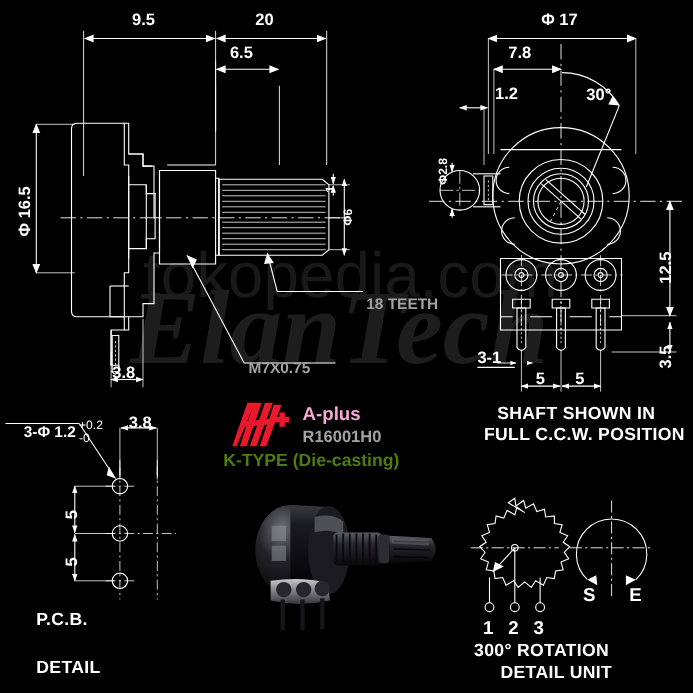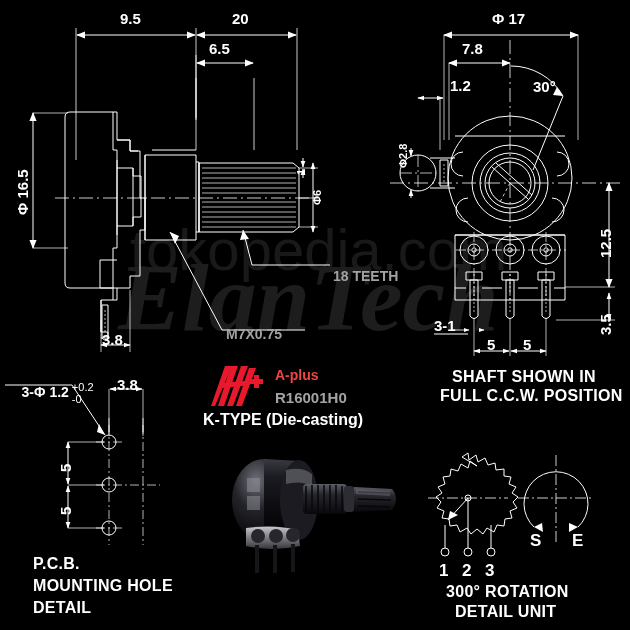--- a/index.html
+++ b/index.html
@@ -14,23 +14,23 @@
   svg.layer{position:absolute;left:0;top:0;width:630px;height:630px;overflow:visible;}
   #drawing{z-index:3;}
   #watermark{z-index:1;}
   #photo{z-index:2;}
   .txt{position:absolute;z-index:5;white-space:pre;line-height:1;}
   .dim{font-size:15px;font-weight:bold;color:#fff;}
   .dimsm{font-size:11px;font-weight:bold;color:#fff;}
   .note{font-size:14px;font-weight:bold;color:#a3a3a3;margin-top:11px;}
   .cap{font-size:16px;font-weight:bold;color:#fff;letter-spacing:0.3px;}
   .rot90{transform:rotate(-90deg);transform-origin:left top;}
-  .brandname{font-size:14px;font-weight:bold;color:#ef4444;}
+  .brandname{font-size:17px;font-weight:bold;color:#f9a8d4;}
   .brandcode{font-size:15px;font-weight:bold;color:#a3a3a3;}
-  .brandtype{font-size:16px;font-weight:bold;color:#ffffff;}
+  .brandtype{font-size:16px;font-weight:bold;color:#4d7c0f;}
   .supsub{font-size:11px;font-weight:normal;line-height:1.05;display:inline-block;vertical-align:middle;}
   .wmtext{fill:#191919;}
   .wmscript{fill:#1d1d1d;}
 </style>
 </head>
 <body>
 
 <div id="sheet">
 
   <svg class="layer" id="watermark" viewBox="0 0 630 630">
@@ -421,21 +421,20 @@
   <div class="txt cap" style="left:452px;top:369px;">SHAFT SHOWN IN</div>
   <div class="txt cap" style="left:440px;top:388px;">FULL C.C.W. POSITION</div>
 
   <div class="txt" style="left:6px;top:368px;font-size:14px;font-weight:bold;">
     <span>3-Φ 1.2</span><span class="supsub" style="margin-left:3px;"><span style="display:block;">+0.2</span><span style="display:block;">-0</span></span>
   </div>
   <div class="txt dim" style="left:117px;top:377px;">3.8</div>
   <div class="txt dim rot90" style="left:58px;top:472px;">5</div>
   <div class="txt dim rot90" style="left:58px;top:515px;">5</div>
   <div class="txt cap" style="left:33px;top:556px;">P.C.B.</div>
-  <div class="txt cap" style="left:33px;top:578px;">MOUNTING HOLE</div>
   <div class="txt cap" style="left:33px;top:600px;">DETAIL</div>
 
   <svg style="position:absolute;left:211px;top:366px;width:56px;height:40px;z-index:5;" viewBox="0 0 56 40">
     <g fill="#e8192c">
       <polygon points="14,0 21,0 4,40 0,40"></polygon>
       <polygon points="20,0 27,0 13,40 7,40"></polygon>
       <polygon points="30,0 37,0 22,40 16,40"></polygon>
       <polygon points="38,2 45,2 31,40 25,40"></polygon>
       <rect x="9" y="16" width="26" height="5" transform="rotate(-6 22 18)"></rect>
       <rect x="39" y="13" width="13" height="5"></rect>
@@ -444,16 +443,16 @@
   </svg>
   <div class="txt brandname" style="left:275px;top:368px;">A-plus</div>
   <div class="txt brandcode" style="left:275px;top:390px;">R16001H0</div>
   <div class="txt brandtype" style="left:203px;top:412px;">K-TYPE (Die-casting)</div>
 
   <div class="txt" style="left:439px;top:562px;font-size:17px;font-weight:bold;">1</div>
   <div class="txt" style="left:462px;top:562px;font-size:17px;font-weight:bold;">2</div>
   <div class="txt" style="left:485px;top:562px;font-size:17px;font-weight:bold;">3</div>
   <div class="txt" style="left:530px;top:532px;font-size:17px;font-weight:bold;">S</div>
   <div class="txt" style="left:572px;top:532px;font-size:17px;font-weight:bold;">E</div>
-  <div class="txt cap" style="left:446px;top:584px;">300° ROTATION</div>
+  <div class="txt cap" style="left:431px;top:584px;">300° ROTATION</div>
   <div class="txt cap" style="left:455px;top:604px;">DETAIL UNIT</div>
 
 </div>
 
 </body></html>

